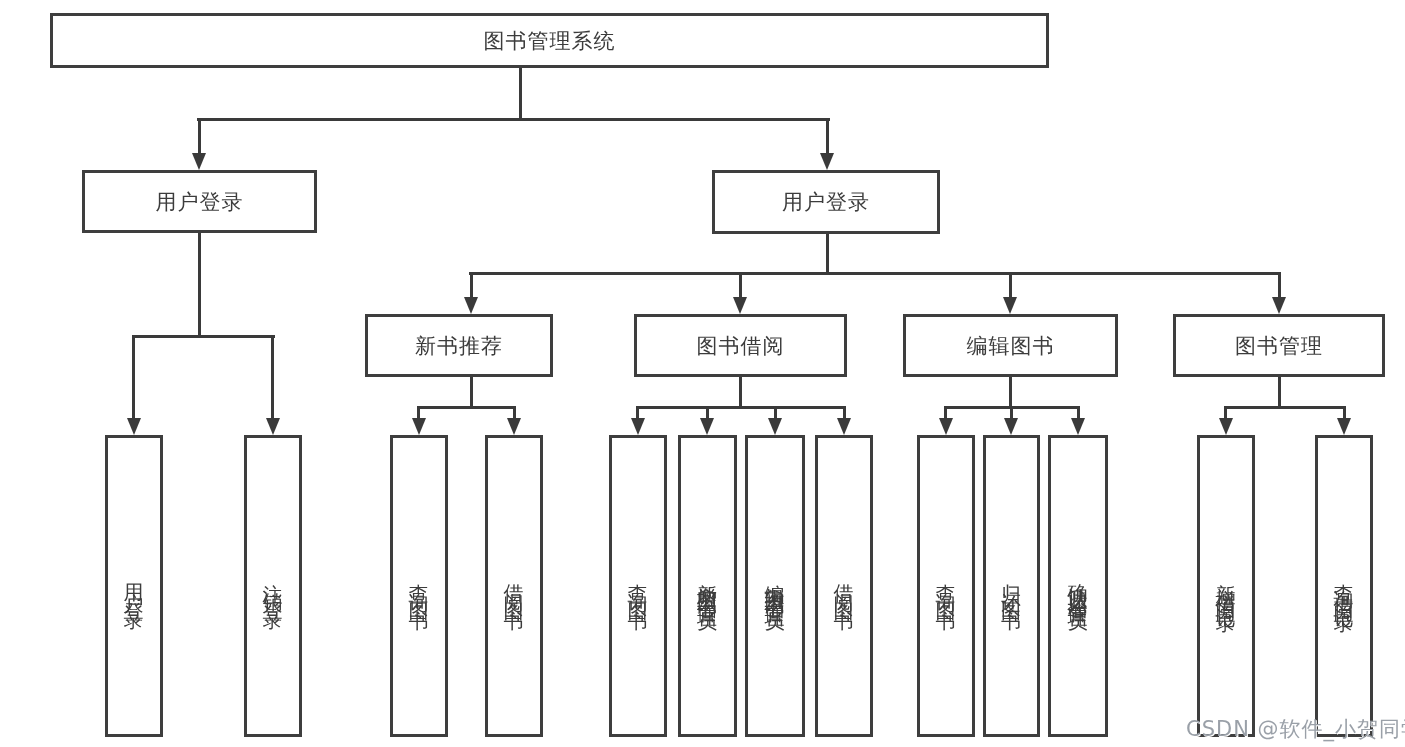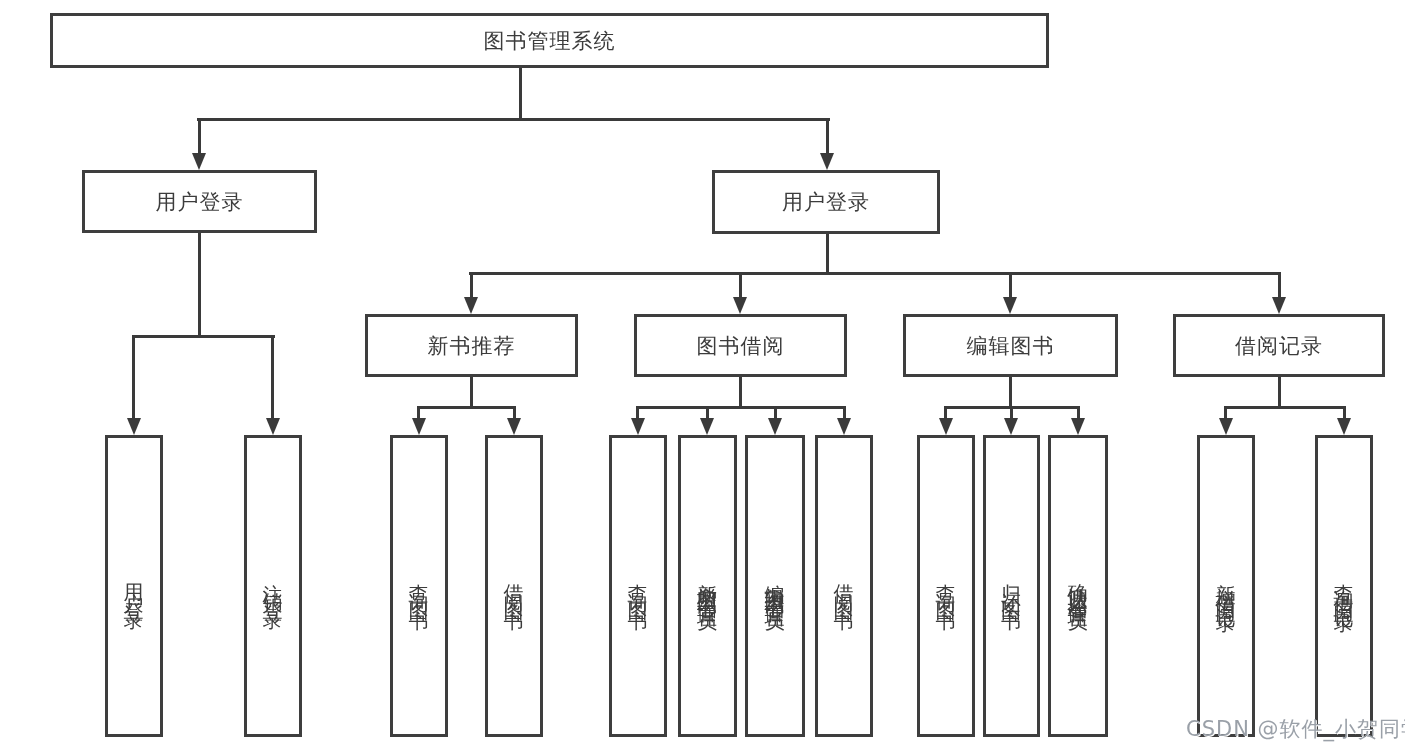--- a/index.html
+++ b/index.html
@@ -106,31 +106,31 @@
     <div class="ln" style="left:470px; top:272px; width:3px; height:28px;"></div>
     <div class="arrow" style="left:464px; top:297px;"></div>
     <div class="ln" style="left:739px; top:272px; width:3px; height:28px;"></div>
     <div class="arrow" style="left:733px; top:297px;"></div>
     <div class="ln" style="left:1009px; top:272px; width:3px; height:28px;"></div>
     <div class="arrow" style="left:1003px; top:297px;"></div>
     <div class="ln" style="left:1278px; top:272px; width:3px; height:28px;"></div>
     <div class="arrow" style="left:1272px; top:297px;"></div>
   </div>
 
-  <div class="hbox" style="left:365px; top:314px; width:213px; height:63px;">
+  <div class="hbox" style="left:365px; top:314px; width:188px; height:63px;">
     <span class="lbl">新书推荐</span>
   </div>
   <div class="hbox" style="left:634px; top:314px; width:213px; height:63px;">
     <span class="lbl">图书借阅</span>
   </div>
   <div class="hbox" style="left:903px; top:314px; width:215px; height:63px;">
     <span class="lbl">编辑图书</span>
   </div>
   <div class="hbox" style="left:1173px; top:314px; width:212px; height:63px;">
-    <span class="lbl">借阅记录</span>
+    <span class="lbl">图书管理</span>
   </div>
 
   <div>
     <div class="ln" style="left:470px; top:377px; width:3px; height:29px;"></div>
     <div class="ln" style="left:417px; top:406px; width:99px; height:3px;"></div>
     <div class="ln" style="left:417px; top:406px; width:3px; height:14px;"></div>
     <div class="arrow" style="left:412px; top:418px;"></div>
     <div class="ln" style="left:513px; top:406px; width:3px; height:14px;"></div>
     <div class="arrow" style="left:507px; top:418px;"></div>
   </div>

